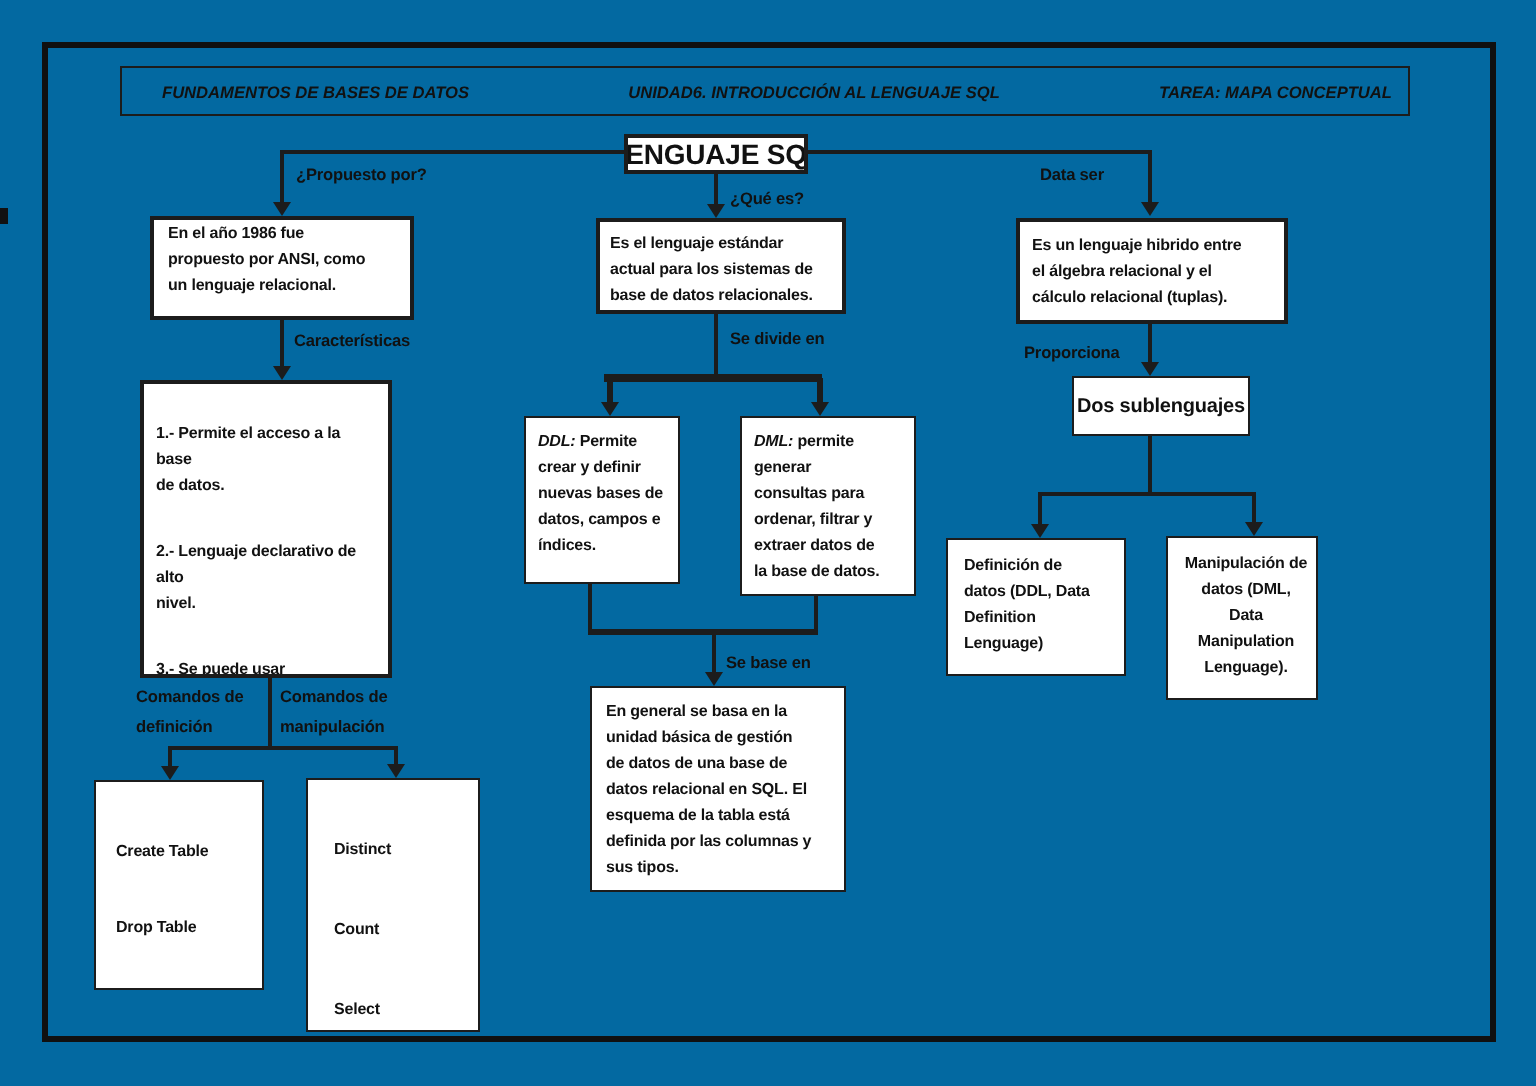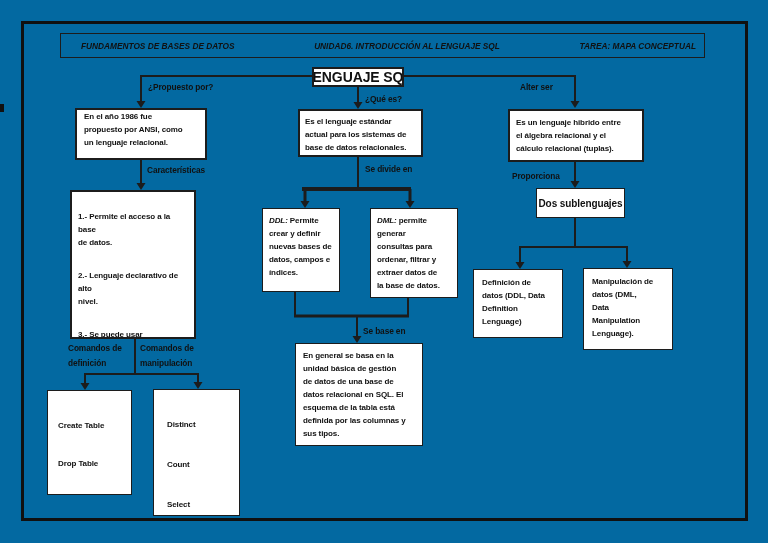--- a/index.html
+++ b/index.html
@@ -83,21 +83,21 @@
       <polygon points="405.5,201 414.5,201 410,208"></polygon>
       <polygon points="352.5,336 361.5,336 357,343"></polygon>
       <polygon points="570.5,181 579.5,181 575,188"></polygon>
       <polygon points="515.5,262 524.5,262 520,269"></polygon>
       <polygon points="622.5,261 631.5,261 627,268"></polygon>
     </g>
   </svg>
 
   <div class="lbl" style="left:148px;top:80px;">¿Propuesto por?</div>
   <div class="lbl" style="left:365px;top:92px;">¿Qué es?</div>
-  <div class="lbl" style="left:520px;top:80px;">Alter ser</div>
+  <div class="lbl" style="left:520px;top:80px;">Data ser</div>
   <div class="lbl" style="left:147px;top:163px;">Características</div>
   <div class="lbl" style="left:365px;top:162px;">Se divide en</div>
   <div class="lbl" style="left:363px;top:324px;">Se base en</div>
   <div class="lbl" style="left:512px;top:169px;">Proporciona</div>
   <div class="lbl" style="left:68px;top:341px;width:64px;">Comandos de
 definición</div>
   <div class="lbl" style="left:140px;top:341px;width:74px;">Comandos de
 manipulación</div>
 
   <div class="box center-text" style="left:312px;top:67px;width:92px;height:20px;font-size:14px;">
@@ -166,19 +166,19 @@
 
   <div class="box thin center-text" style="left:536px;top:188px;width:89px;height:30px;font-size:10px;">
     <span>Dos  sublenguajes</span>
   </div>
 
   <div class="box thin" style="left:473px;top:269px;width:90px;height:69px;padding:6px 4px 0 8px;">Definición de
 datos (DDL, Data
 Definition
 Lenguage)</div>
 
-  <div class="box thin" style="left:583px;top:268px;width:90px;height:82px;padding:6px 4px 0 8px;">Manipulación de
+  <div class="box thin" style="left:583px;top:268px;width:76px;height:82px;padding:6px 4px 0 8px;text-align:center;">Manipulación de
 datos  (DML,
 Data
 Manipulation
 Lenguage).</div>
 
 </div>
 
 </body></html>

